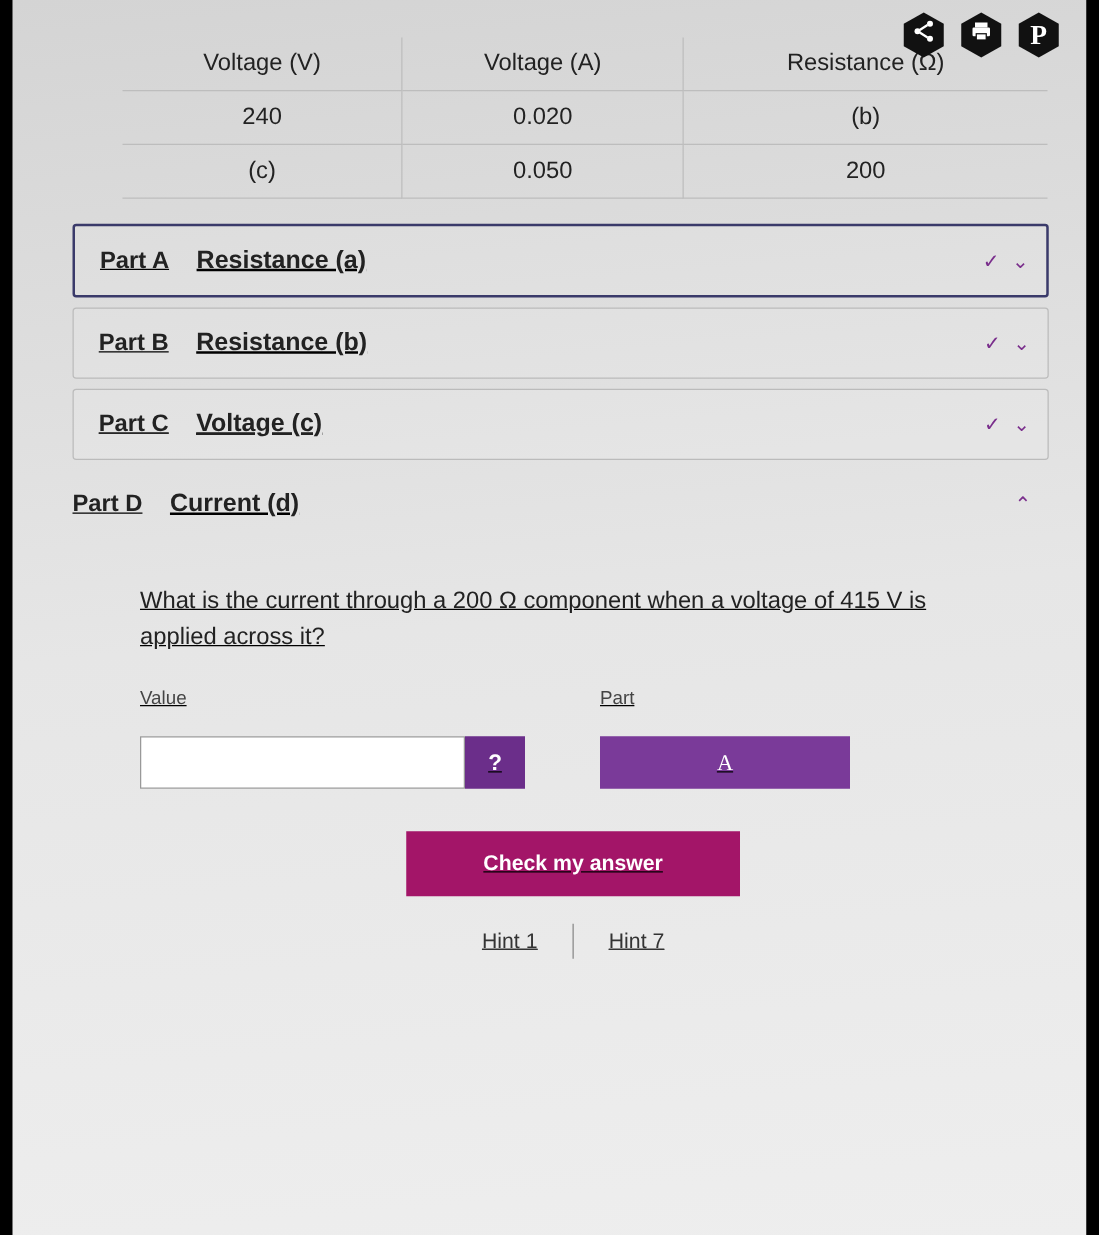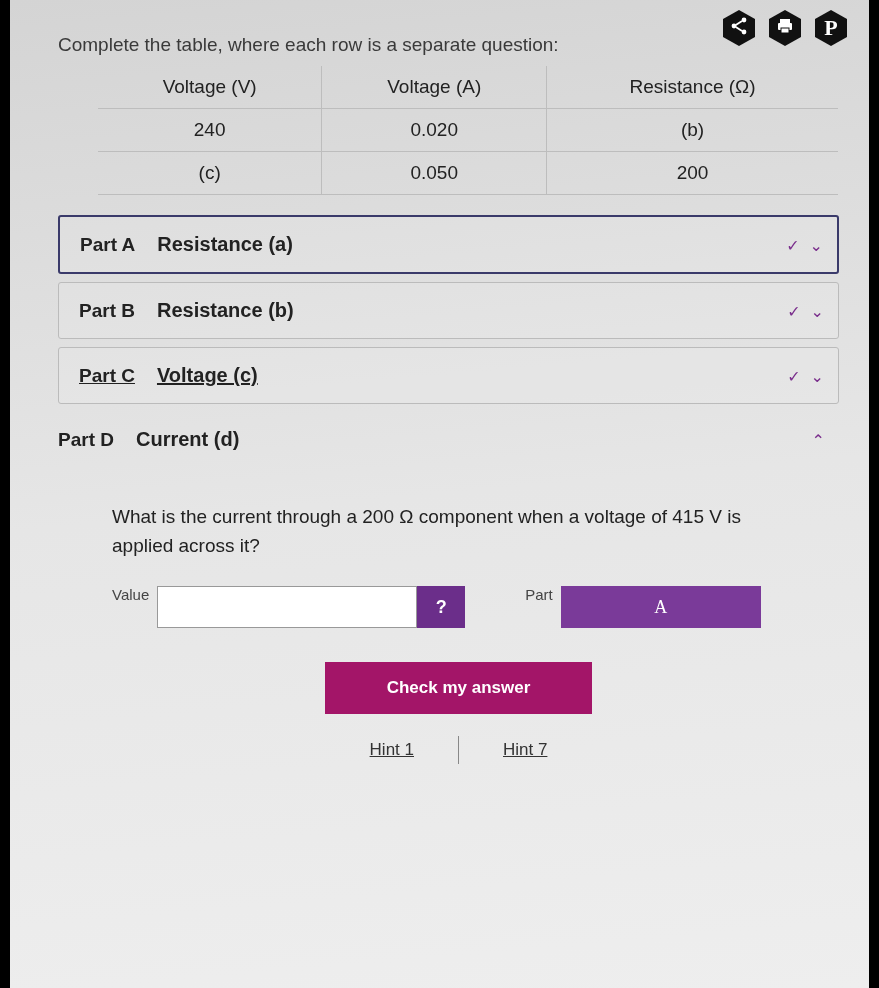--- a/index.html
+++ b/index.html
@@ -59,21 +59,21 @@
     background: rgba(255,255,255,0.0);
   }
   .data-table th {
     font-weight: normal;
     border-top: none;
   }
   .data-table th:first-child,
   .data-table td:first-child { border-left: none; }
   .data-table th:last-child,
   .data-table td:last-child { border-right: none; }
-  .parts { margin-top: 8px; }
+  .parts { margin-top: 8px; text-decoration: underline; }
   .part-row {
     border: 1px solid #bbb;
     border-radius: 3px;
     padding: 16px 20px;
     background: rgba(255,255,255,0.1);
     display: flex;
     align-items: center;
     gap: 22px;
     margin-bottom: 8px;
     position: relative;
@@ -103,21 +103,21 @@
     font-size: 19px;
     color: #222;
     line-height: 1.5;
     margin: 22px 0 26px 0;
   }
   .input-row {
     display: flex;
     gap: 60px;
     align-items: flex-start;
   }
-  .field-group { display: flex; gap: 8px; }
+  .field-group { display: flex; flex-direction: column; gap: 22px; }
   .field-label { font-size: 15px; color: #444; }
   .value-wrap { display: flex; }
   .value-input {
     width: 260px;
     height: 42px;
     border: 1px solid #999;
     background: #fff;
     padding: 0 10px;
     font-size: 16px;
   }
@@ -152,21 +152,21 @@
     color: #ffffff;
     border: none;
     font-weight: bold;
     font-size: 17px;
     padding: 16px 62px;
     cursor: pointer;
   }
   .hints-row {
     display: flex;
     justify-content: center;
-    gap: 16px;
+    gap: 0;
     margin-top: 4px;
   }
   .hint-link {
     color: #333;
     font-size: 17px;
     text-decoration: underline;
     padding: 4px 28px;
     cursor: pointer;
   }
   .hint-divider {
@@ -206,21 +206,20 @@
       </span>
     </div>
     <div class="hex-icon">
       <svg class="hex" width="40" height="40" viewBox="0 0 40 40">
           <polygon points="20,2 36,11 36,29 20,38 4,29 4,11" fill="#111"></polygon>
         </svg>
       <span class="glyph" style="font-family:serif;font-size:22px">P</span>
     </div>
   </div>
 
-  <p class="prompt">Complete the table, where each row is a separate question:</p>
 
   <table class="data-table">
     <thead>
       <tr>
         <th>Voltage (V)</th>
         <th>Voltage (A)</th>
         <th>Resistance (Ω)</th>
       </tr>
     </thead>
     <tbody>

